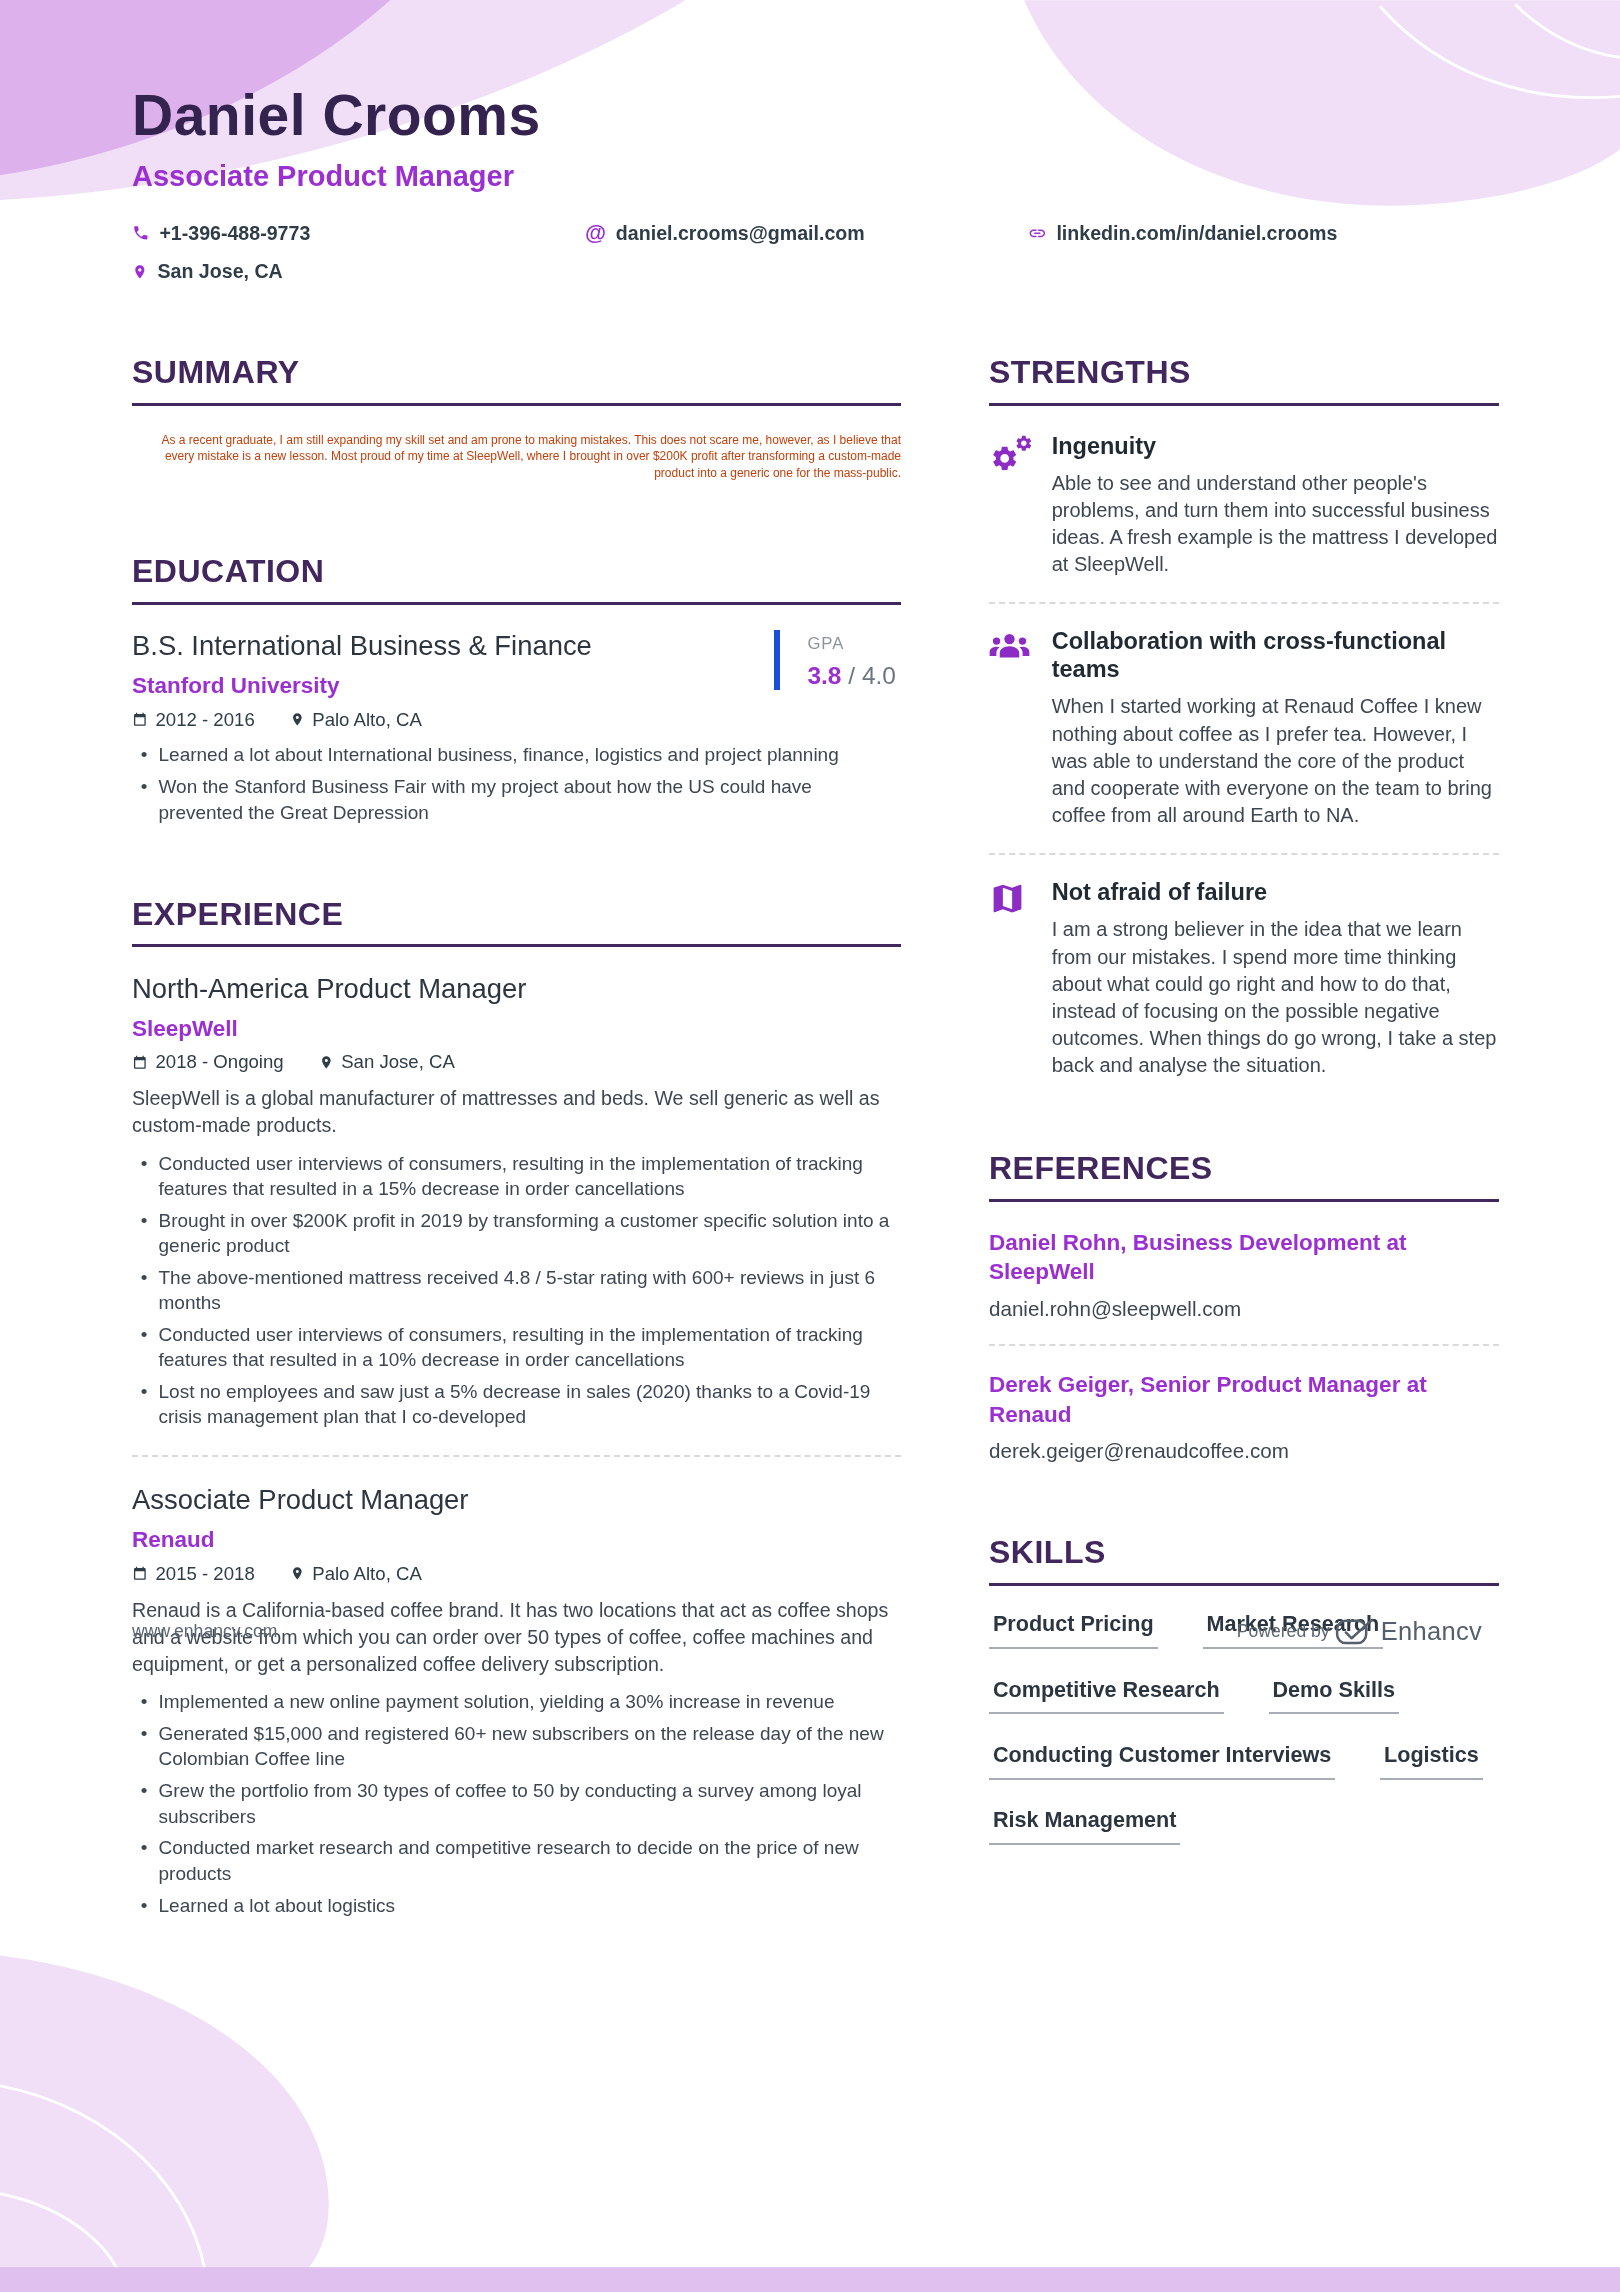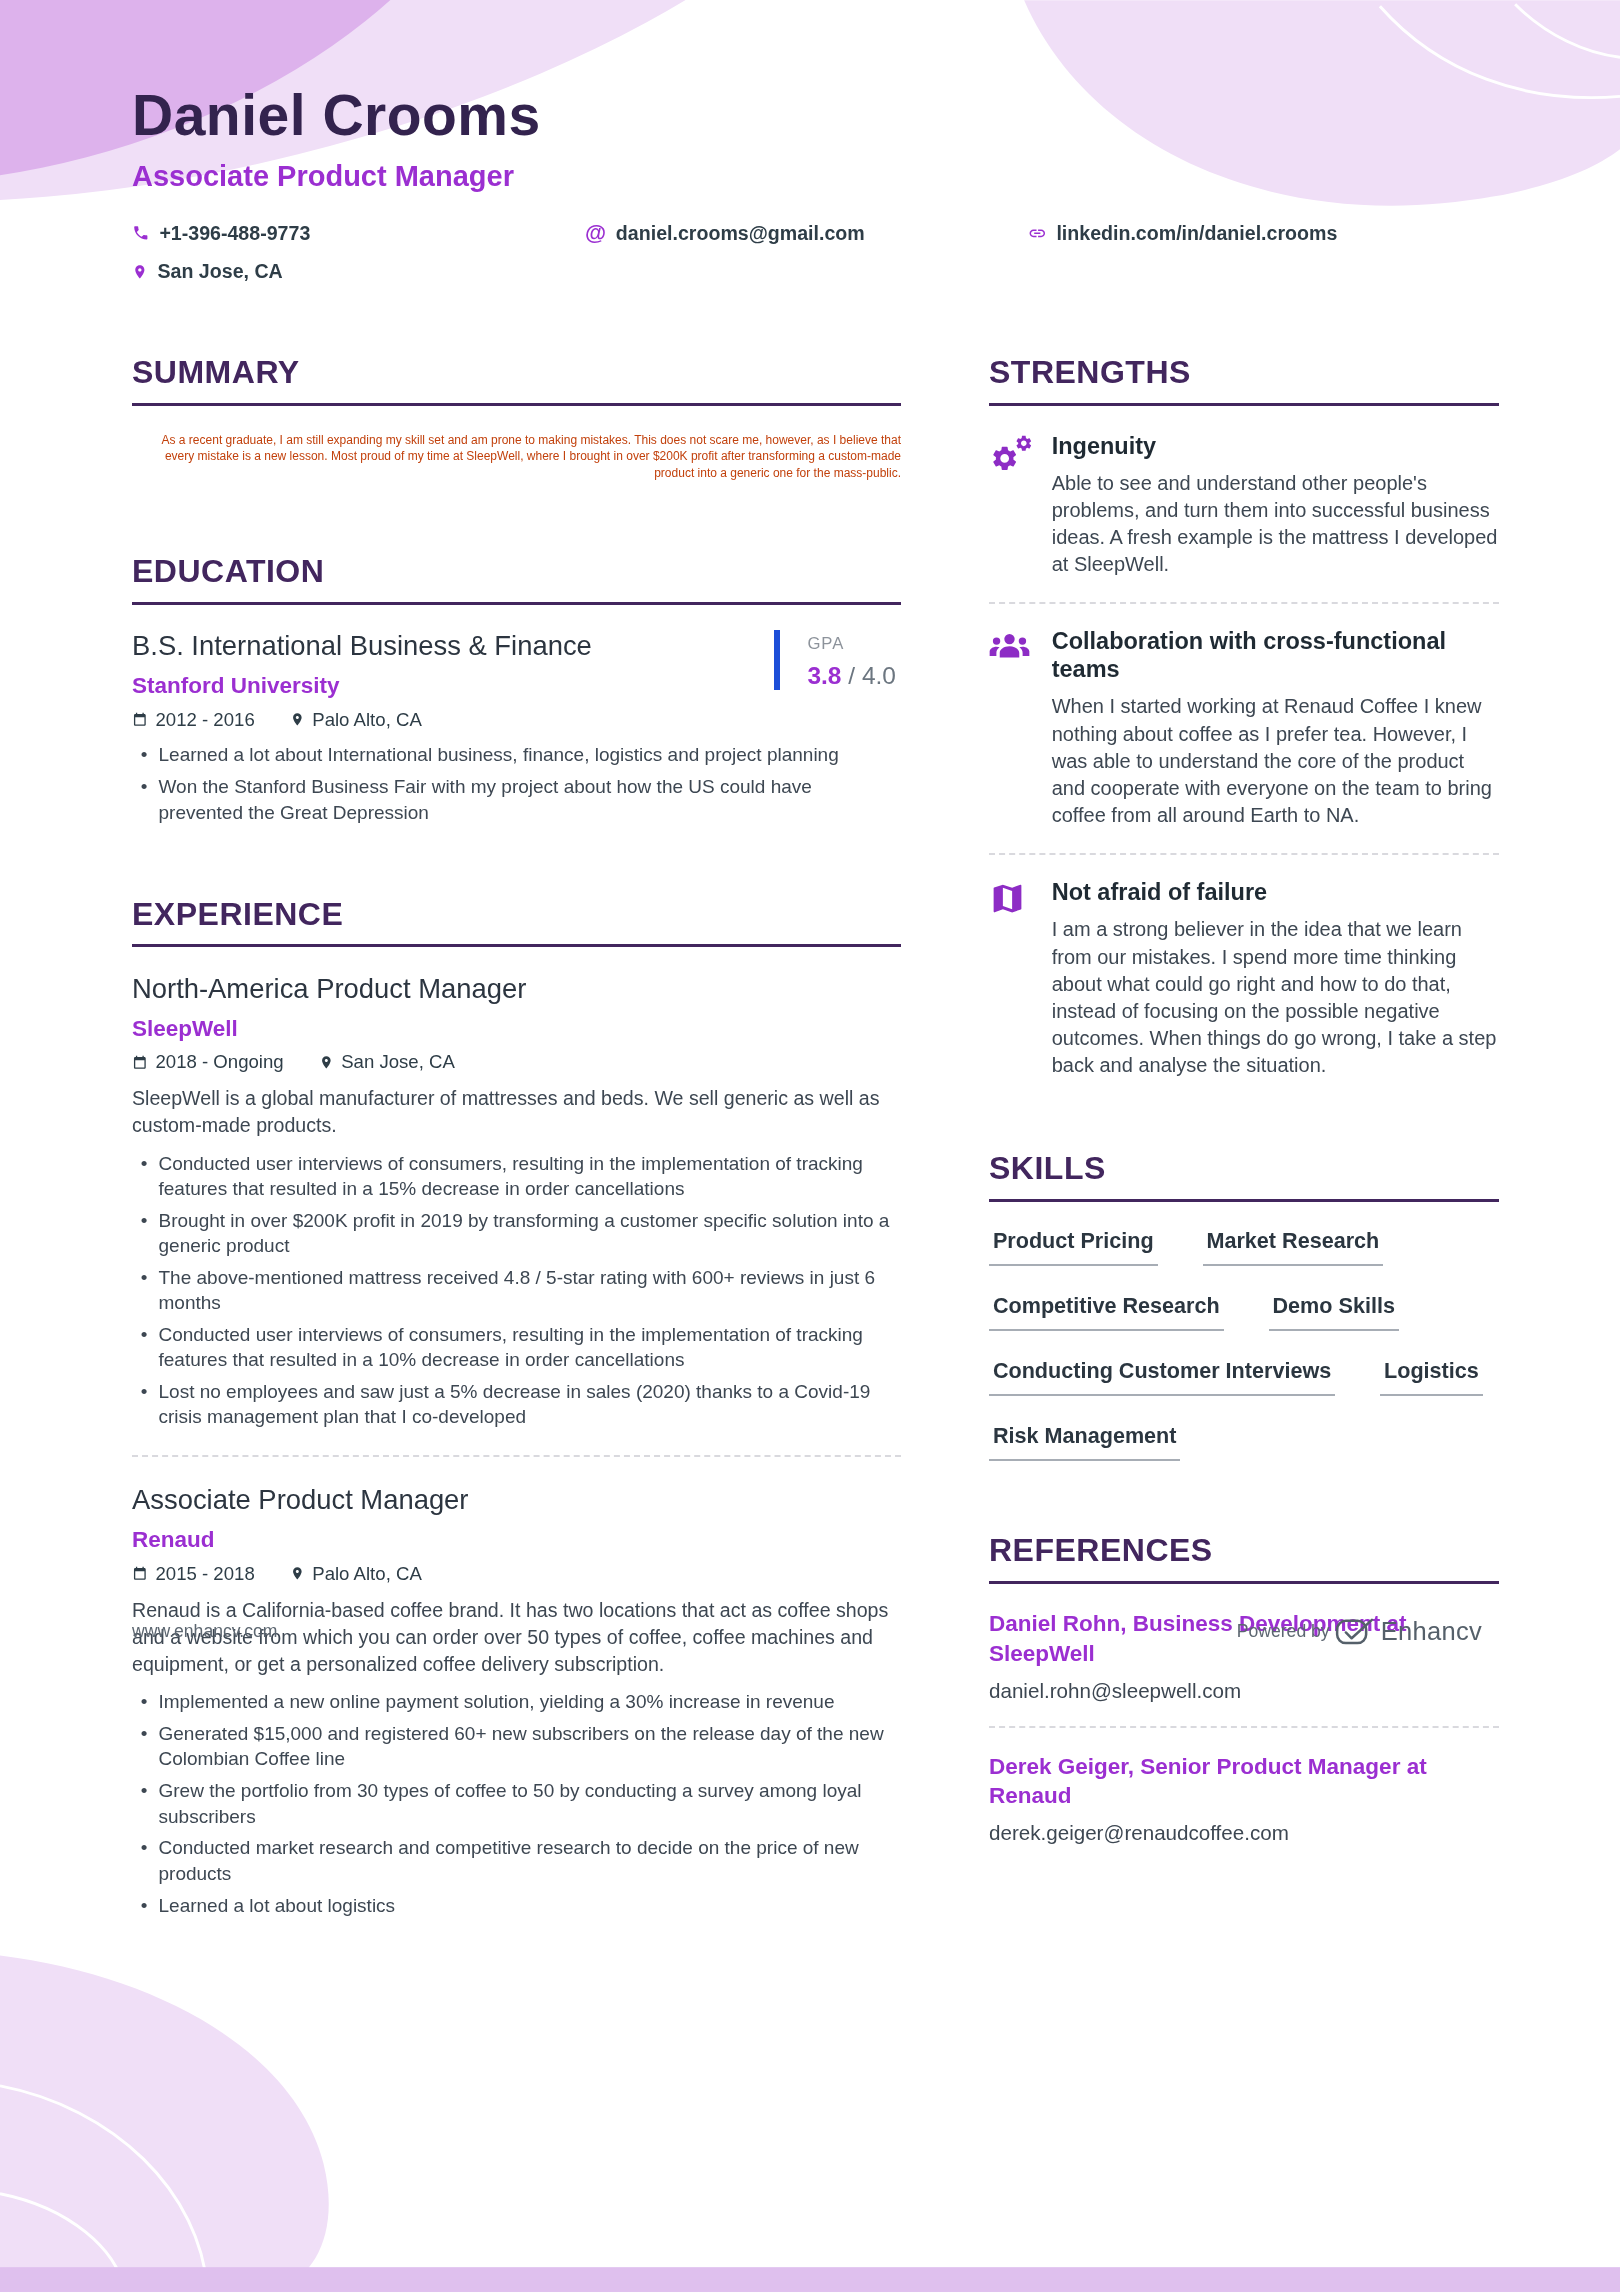--- a/index.html
+++ b/index.html
@@ -278,42 +278,42 @@
               </svg>
           </div>
           <div class="str-body">
             <div class="str-title">Not afraid of failure</div>
             <p class="str-text">I am a strong believer in the idea that we learn from our mistakes. I spend more time thinking about what could go right and how to do that, instead of focusing on the possible negative outcomes. When things do go wrong, I take a step back and analyse the situation.</p>
           </div>
         </div>
       </section>
 
       <section class="section">
+        <h2 class="sec-head">REFERENCES</h2>
+        <div>
+          <div class="ref-name">Daniel Rohn, Business Development at SleepWell</div>
+          <div class="ref-email">daniel.rohn@sleepwell.com</div>
+        </div>
+        <hr class="ref-dash">
+        <div>
+          <div class="ref-name">Derek Geiger, Senior Product Manager at Renaud</div>
+          <div class="ref-email">derek.geiger@renaudcoffee.com</div>
+        </div>
+      </section>
+
+      <section class="section">
         <h2 class="sec-head">SKILLS</h2>
         <div class="skills">
           <span class="skill">Product Pricing</span>
           <span class="skill">Market Research</span>
           <span class="skill">Competitive Research</span>
           <span class="skill">Demo Skills</span>
           <span class="skill">Conducting Customer Interviews</span>
           <span class="skill">Logistics</span>
           <span class="skill">Risk Management</span>
-        </div>
-      </section>
-
-      <section class="section">
-        <h2 class="sec-head">REFERENCES</h2>
-        <div>
-          <div class="ref-name">Daniel Rohn, Business Development at SleepWell</div>
-          <div class="ref-email">daniel.rohn@sleepwell.com</div>
-        </div>
-        <hr class="ref-dash">
-        <div>
-          <div class="ref-name">Derek Geiger, Senior Product Manager at Renaud</div>
-          <div class="ref-email">derek.geiger@renaudcoffee.com</div>
         </div>
       </section>
 
     </div>
   </div>
 
   <div class="footer">
     <span class="site">www.enhancv.com</span>
     <div class="powered">
       <span class="pb">Powered by</span>

